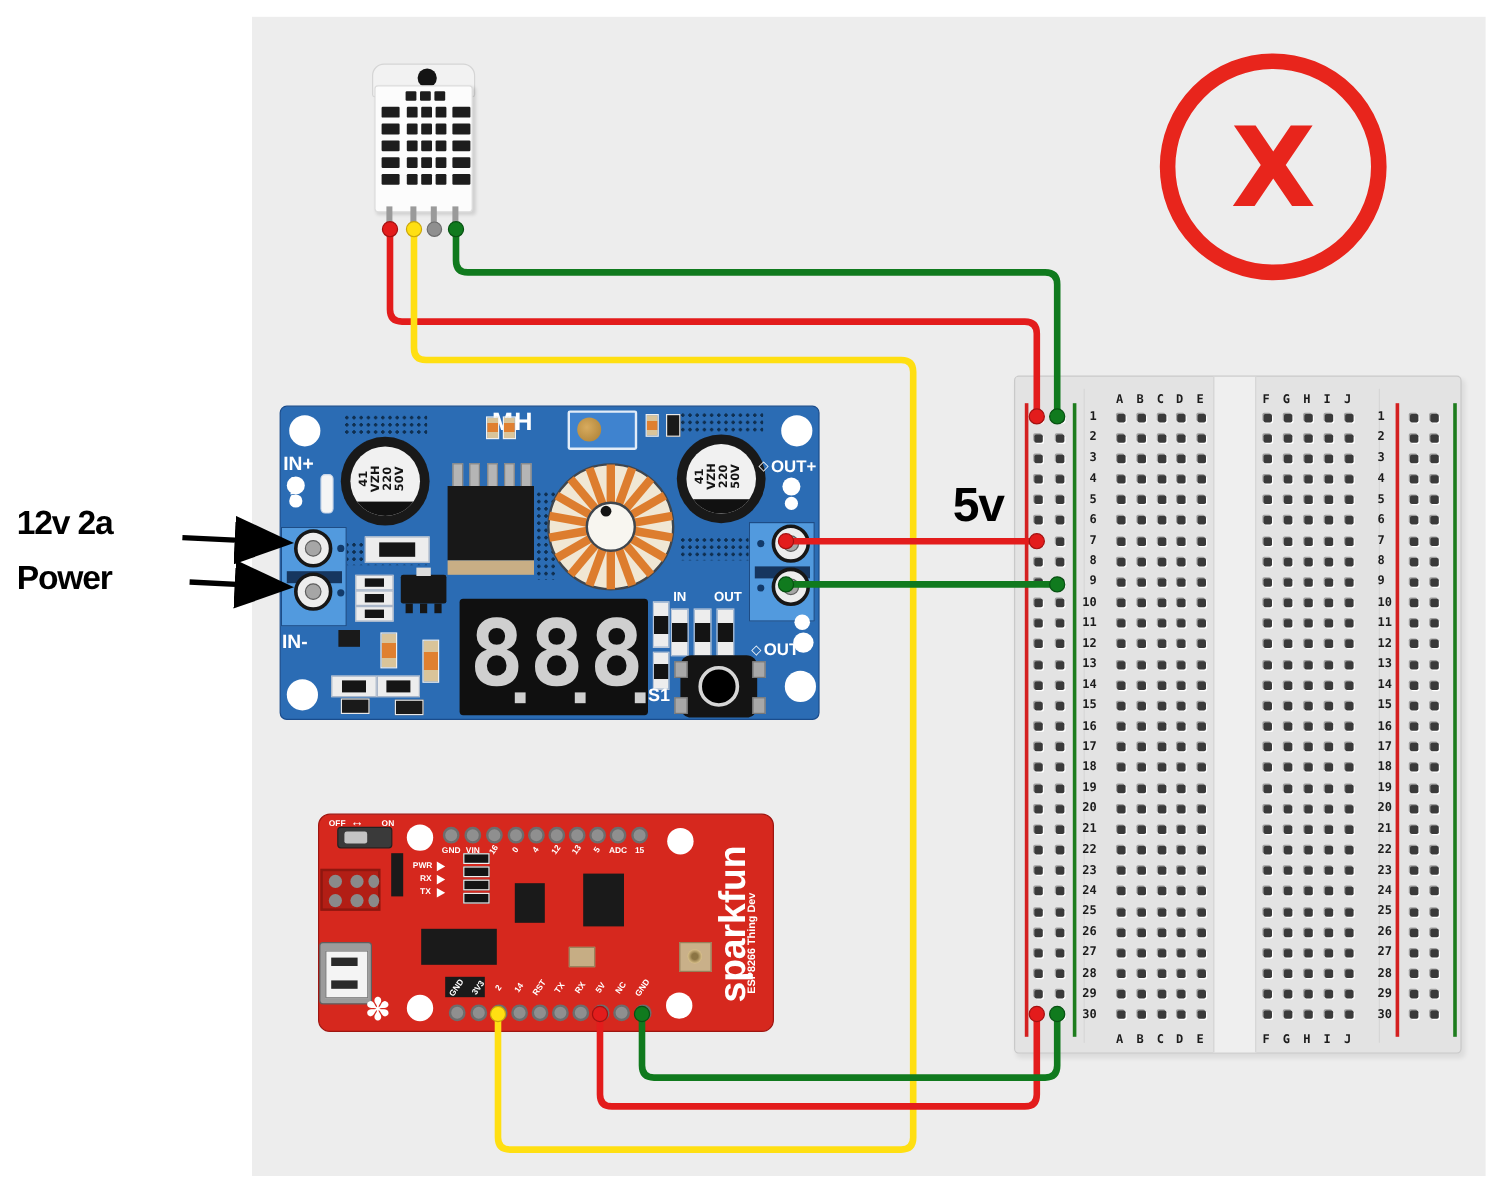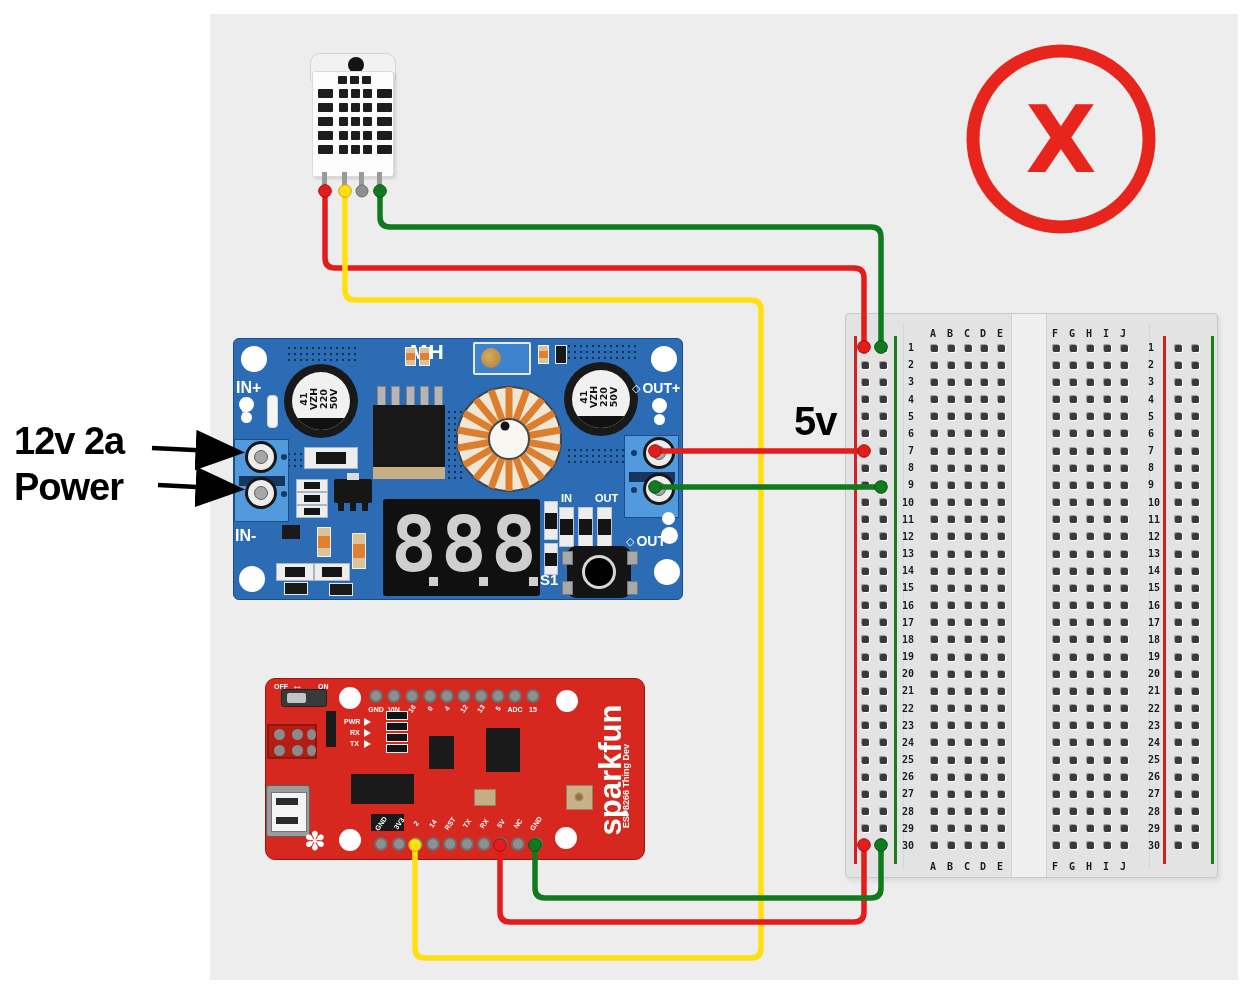--- a/index.html
+++ b/index.html
@@ -1,20 +1,20 @@
 <!DOCTYPE html>
 <html style="--canvas: #ededed; --wire-red: #e31c1c; --wire-green: #107a1e; --wire-yellow: #ffdf12; --x-red: #e8251c; --board-blue: #2b6cb4; --terminal-blue: #529ade; --board-red: #d6281e; --breadboard-bg: #e3e3e3; --rail-red: #d42020; --rail-green: #1d7c1d; --hole-dark: #3a3a3a;"><head>
 <meta charset="utf-8">
 <style>
   html,body{margin:0;padding:0;background:#fff;font-family:"Liberation Sans","DejaVu Sans",sans-serif;}
   .page{position:relative;width:1260px;height:1000px;background:#fff;overflow:hidden;}
   .abs{position:absolute;}
   .canvas{position:absolute;left:210px;top:14px;width:1028px;height:966px;background:var(--canvas);}
   
-  .biglabel{position:absolute;font-weight:bold;font-size:38px;color:#000;letter-spacing:-1px;}
+  .biglabel{position:absolute;font-weight:bold;font-size:28px;color:#000;letter-spacing:-1px;}
   
   .dht-cap{position:absolute;left:310px;top:53px;width:84px;height:26px;background:#f2f2f2;border:1px solid #d5d5d5;border-radius:10px 10px 2px 2px;}
   .dht-body{position:absolute;left:312px;top:71px;width:80px;height:104px;background:#fcfcfc;border:1px solid #dcdcdc;border-radius:3px;box-shadow:2px 2px 3px rgba(0,0,0,.12);}
   .dht-hole{position:absolute;left:348px;top:57px;width:16px;height:16px;border-radius:50%;background:#141414;}
   .vent{position:absolute;background:#1d1d1d;border-radius:1px;}
   .dht-pin{position:absolute;width:5px;height:20px;background:#9a9a9a;top:172px;}
   
   .buck{position:absolute;left:233px;top:338px;width:450px;height:262px;background:var(--board-blue);border:1px solid #1a4c8c;border-radius:6px;box-sizing:border-box;}
   .wcirc{position:absolute;background:#fff;border-radius:50%;}
   .restan{position:absolute;width:9px;height:17px;background:linear-gradient(180deg,#d9c49a 0 28%,#e08030 28% 72%,#d9c49a 72%);border:1px solid #f0f0f0;}

